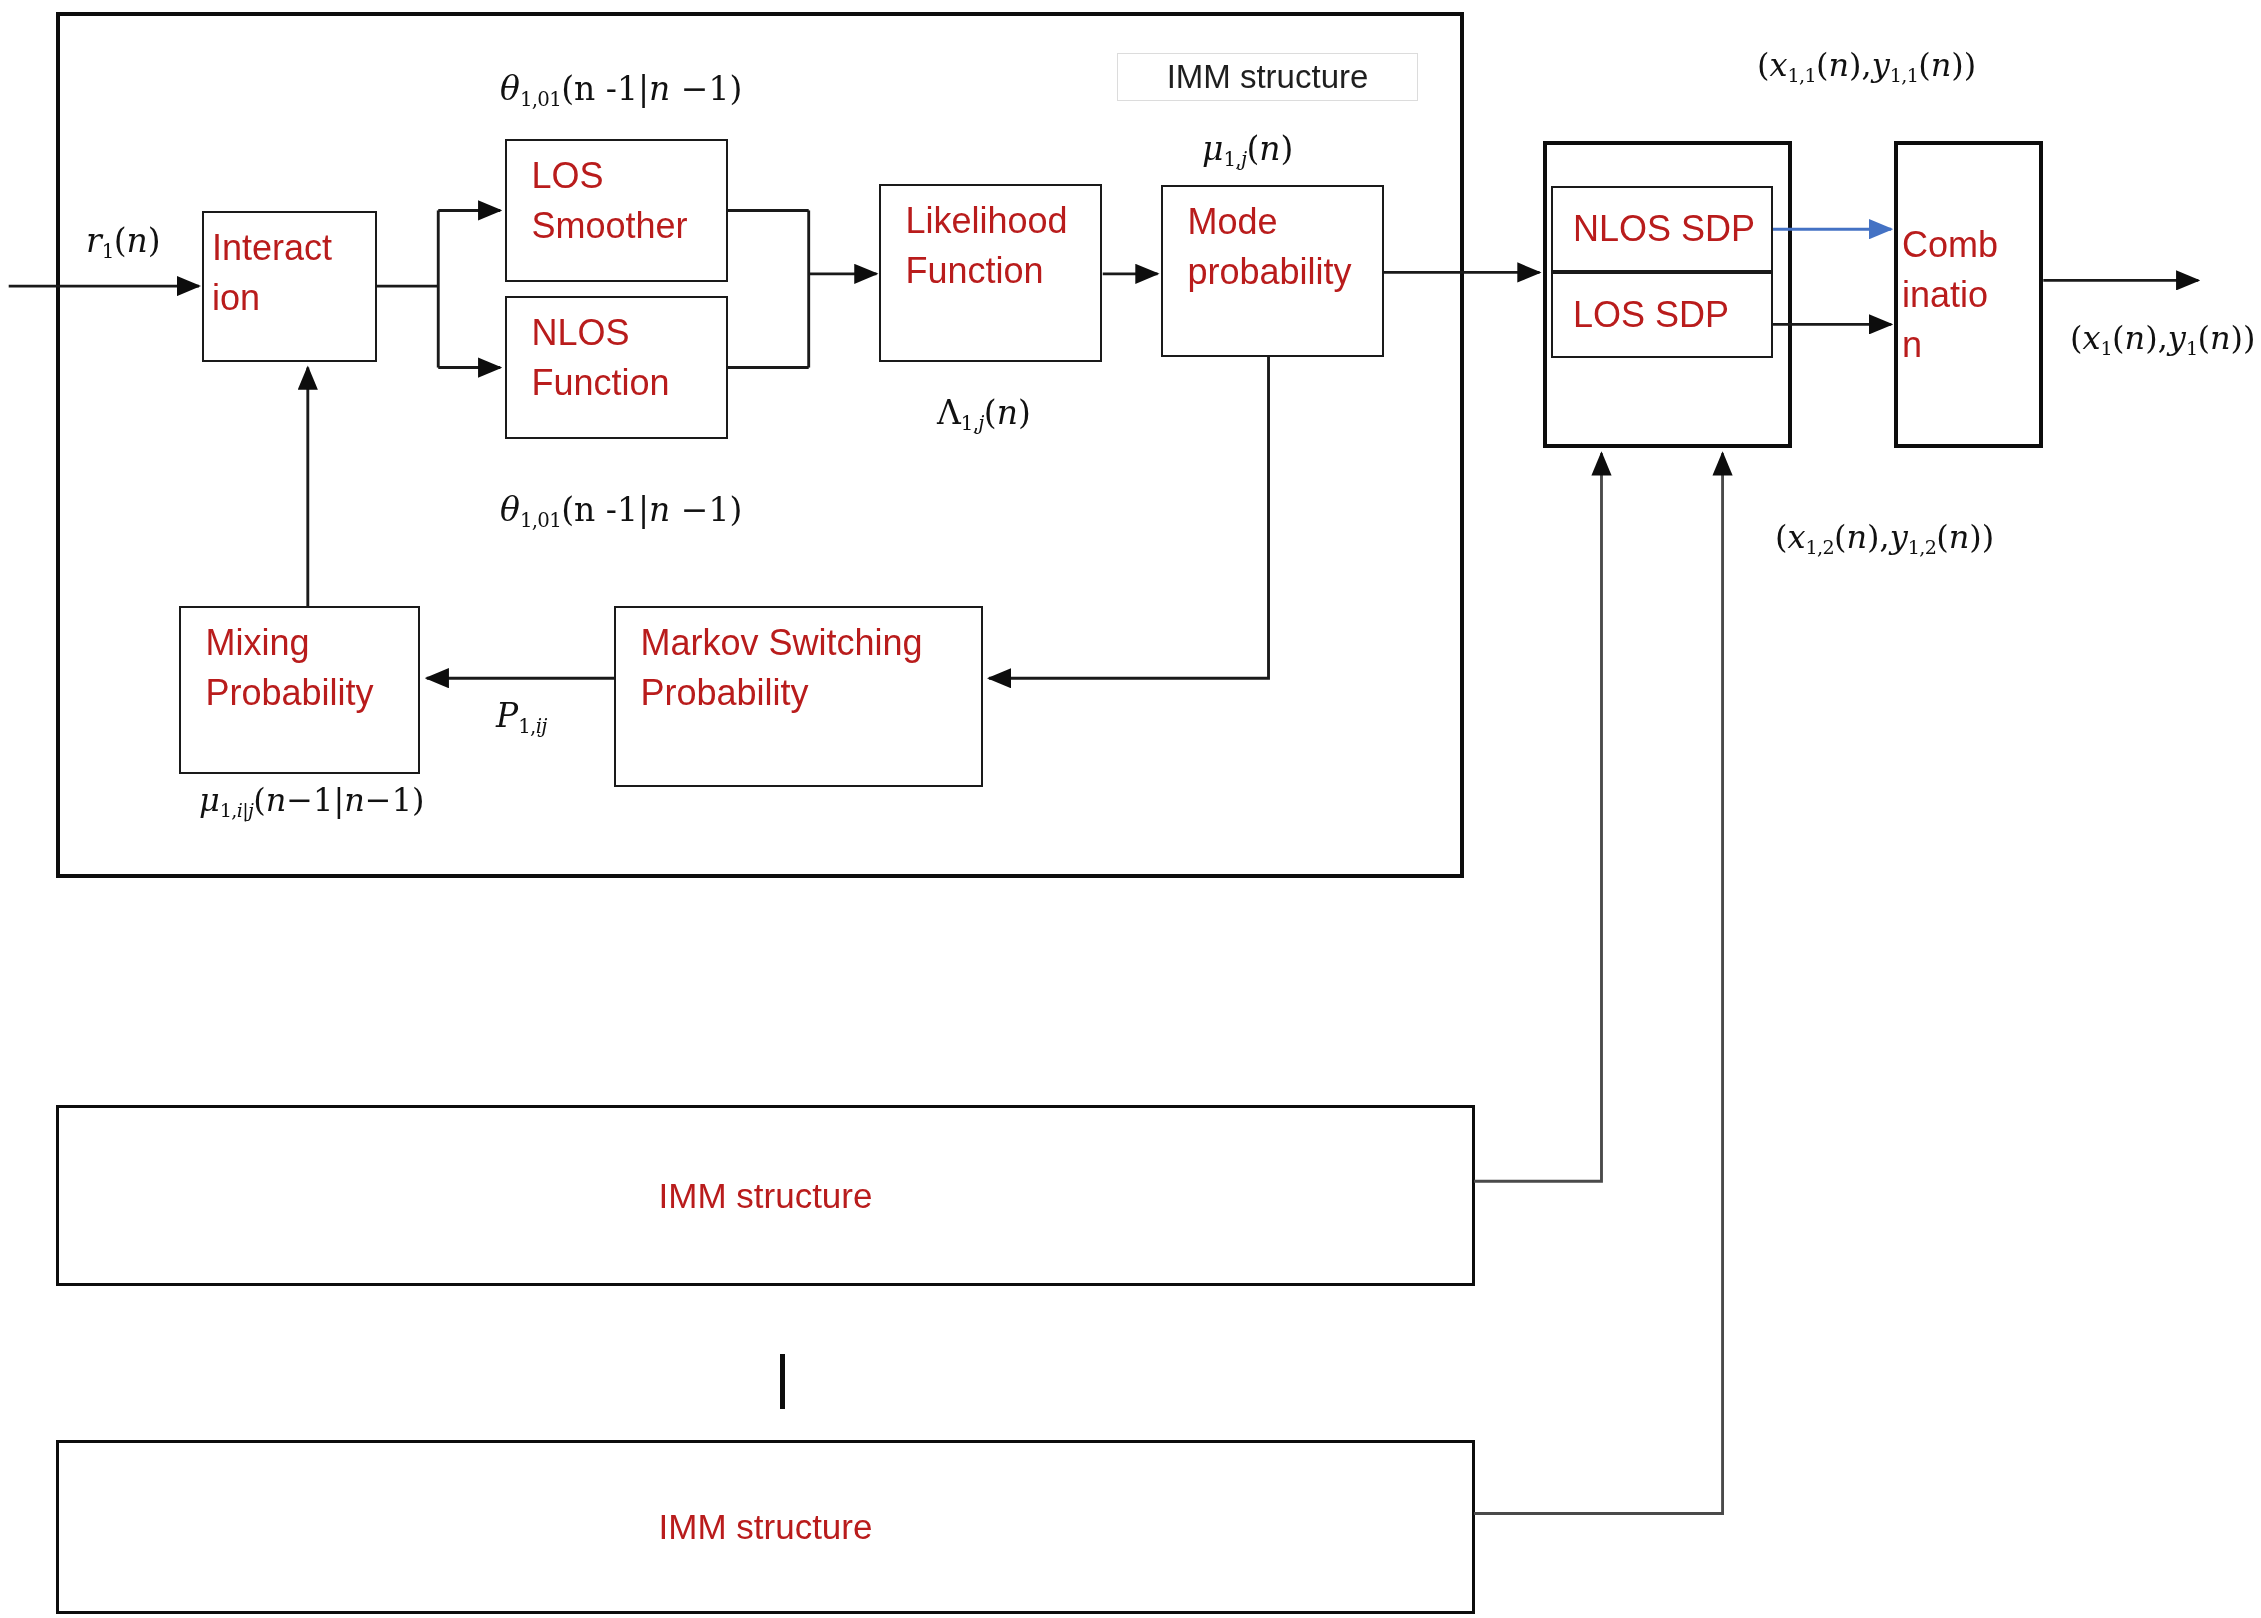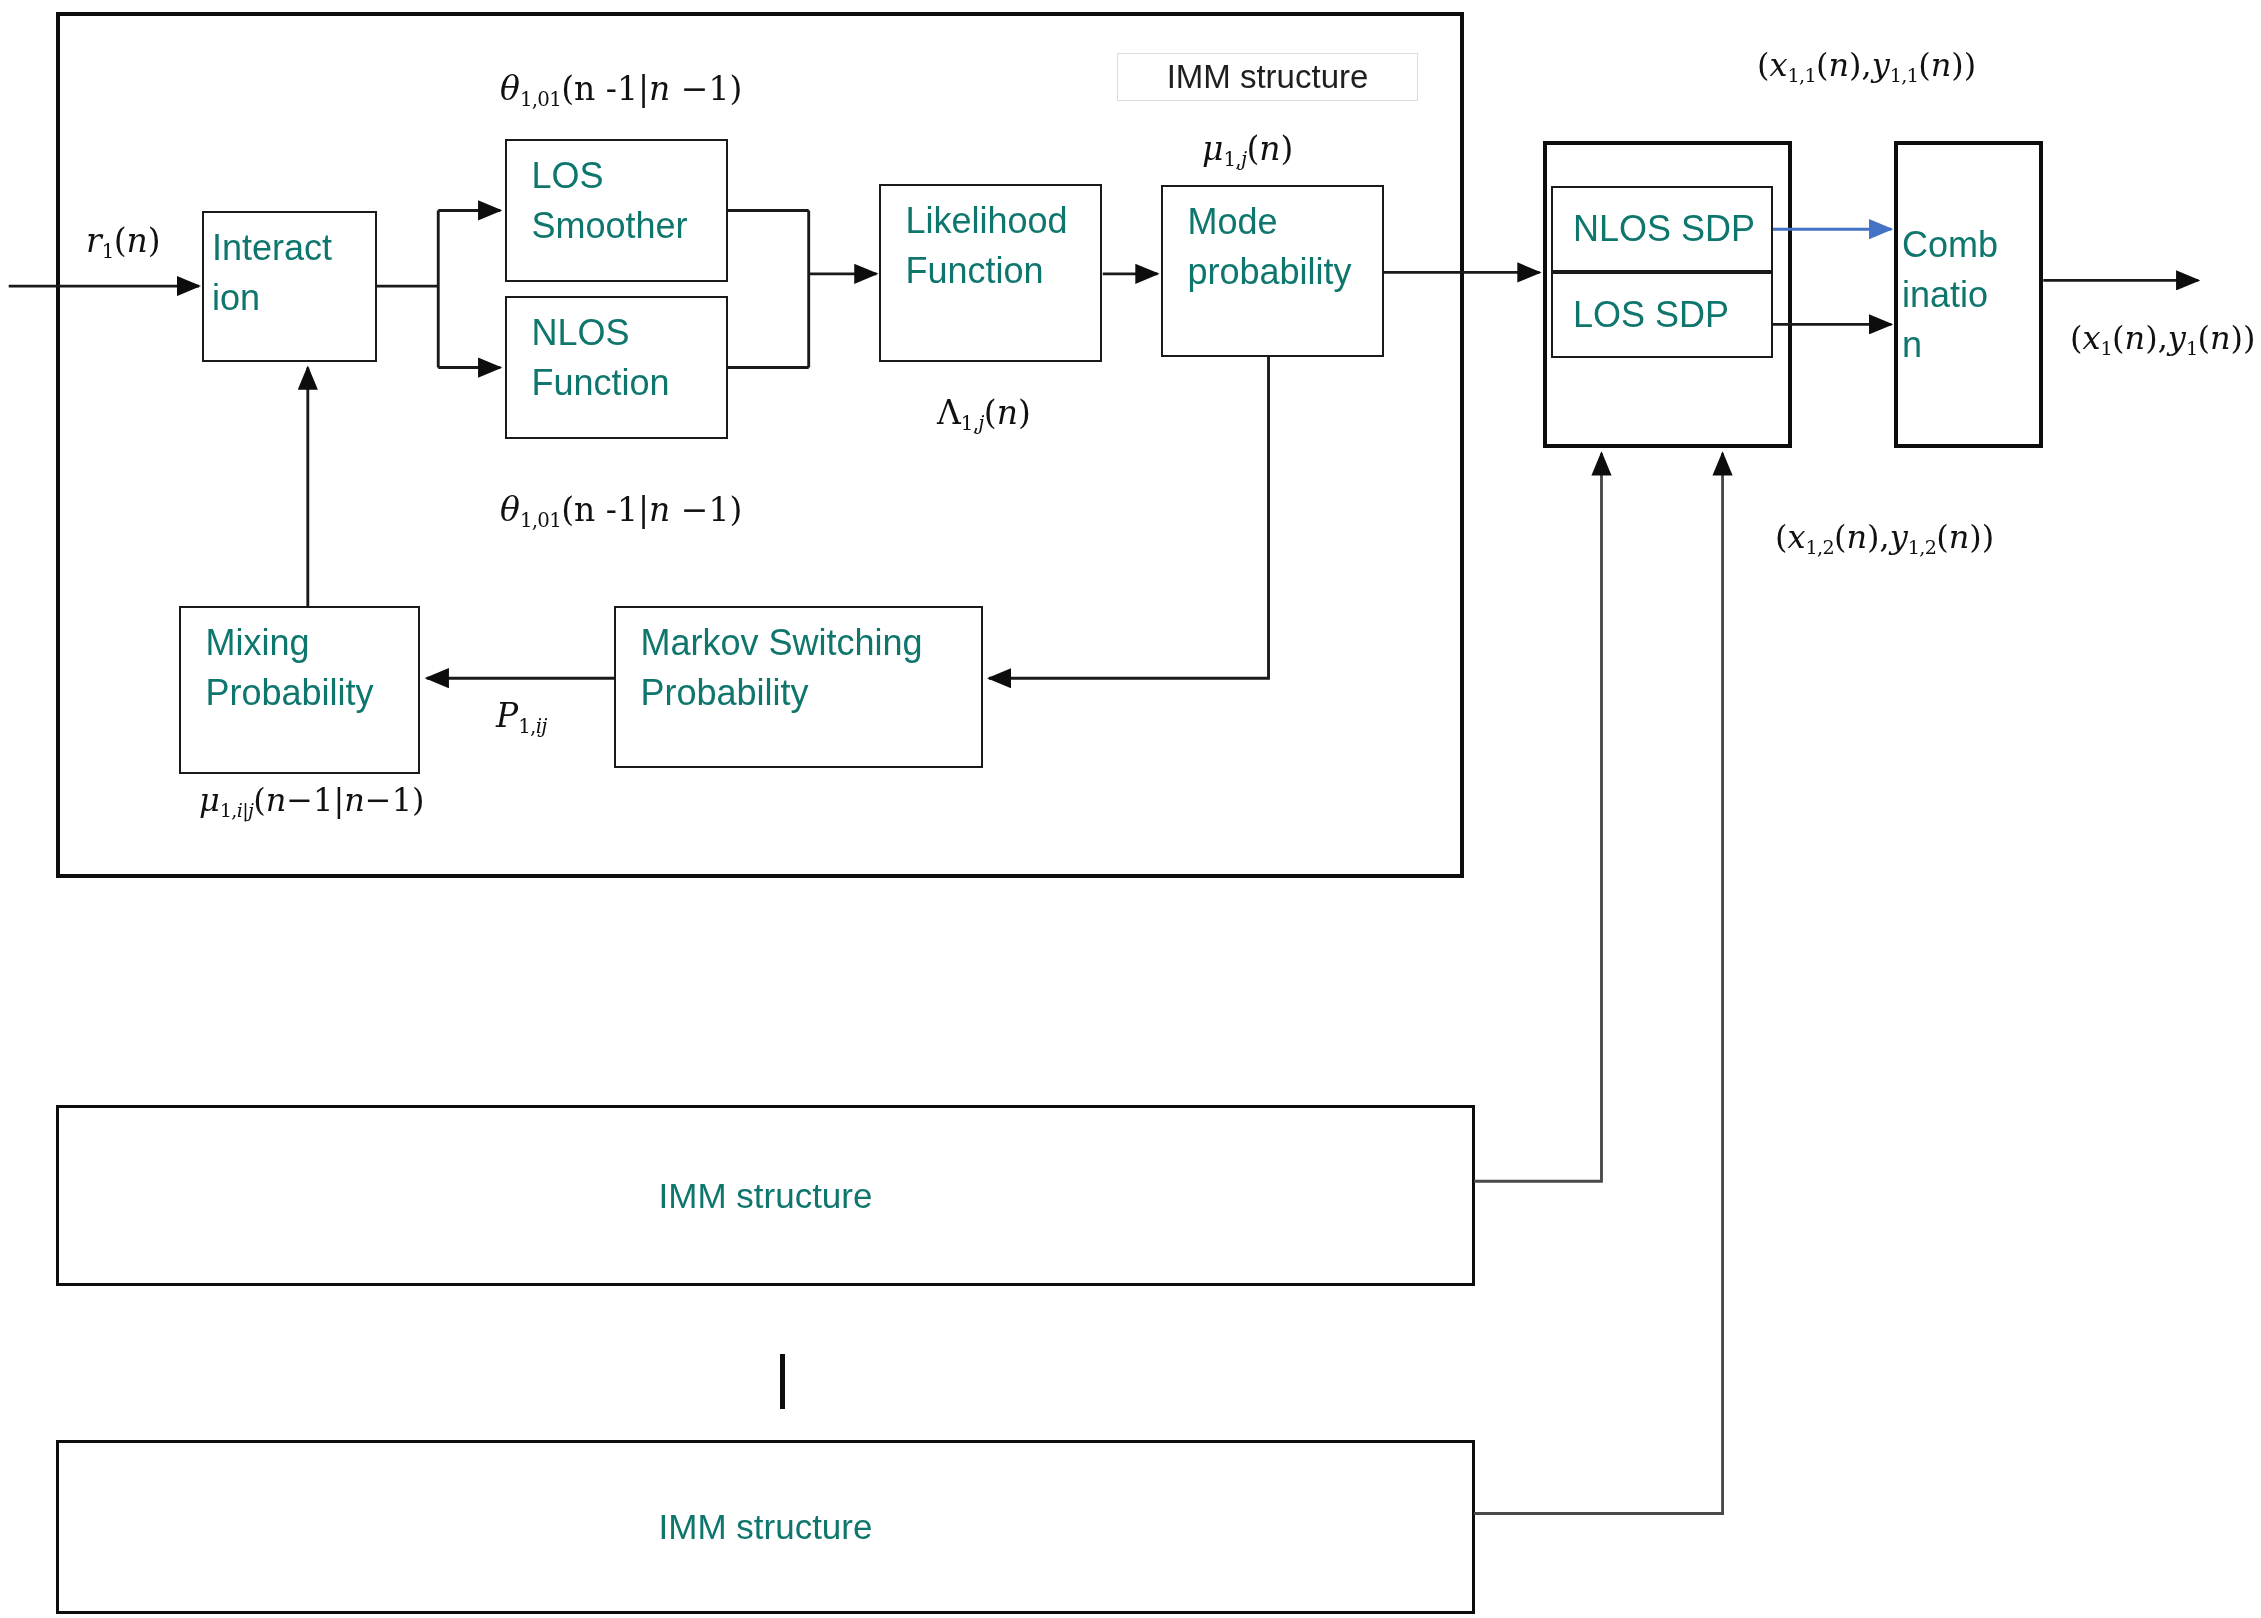--- a/index.html
+++ b/index.html
@@ -1,19 +1,19 @@
 <!DOCTYPE html>
 <html style="font-size:11.5px"><head>
 <meta charset="utf-8">
 <style>
   html,body{margin:0;padding:0;background:#ffffff;}
   .stage{position:relative;width:2261px;height:1618px;background:#ffffff;overflow:hidden;
          font-family:"Liberation Sans",sans-serif;color:#1a1a1a;}
   .box{position:absolute;box-sizing:border-box;background:#ffffff;
-       font-size:36px;line-height:50px;white-space:pre-line;color:#0f766e;}
+       font-size:36px;line-height:50px;white-space:pre-line;color:#b91c1c;}
   .b3{border:2.2px solid #1a1a1a;}
   .b5{border:3.6px solid #0d0d0d;}
   .b6{border:4.3px solid #0d0d0d;}
   .pad{padding:10px 7.2px 0 24.5px;}
   .vcenter{display:flex;align-items:center;padding-left:20px;}
   .center{display:flex;align-items:center;justify-content:center;padding:0;}
   .math{position:absolute;font-family:"DejaVu Serif","Liberation Serif",serif;
         font-size:33px;line-height:1.1;color:#111;white-space:nowrap;}
   .math sub{font-size:60%;vertical-align:-28%;letter-spacing:-0.7px;}
   .math i{font-style:italic;}
@@ -44,21 +44,21 @@
 
   <div class="box b3 pad" style="left:879px;top:184px;width:223px;height:178px;">Likelihood
 Function</div>
 
   <div class="box b3 pad" style="left:1161px;top:185px;width:223px;height:172px;">Mode
 probability</div>
 
   <div class="box b3 pad" style="left:179px;top:606px;width:241px;height:168px;">Mixing
 Probability</div>
 
-  <div class="box b3 pad" style="left:614px;top:606px;width:369px;height:162px;">Markov Switching
+  <div class="box b3 pad" style="left:614px;top:606px;width:369px;height:181px;">Markov Switching
 Probability</div>
 
   <div class="box b6" style="left:1543px;top:141px;width:249px;height:307px;"></div>
   <div class="box b3 vcenter" style="left:1551px;top:186px;width:222px;height:86px;">NLOS SDP</div>
   <div class="box b3 vcenter" style="left:1551px;top:272px;width:222px;height:86px;">LOS SDP</div>
 
   <div class="box b6 vcenter" style="left:1894px;top:141px;width:149px;height:307px;padding-left:4px;">Comb
 inatio
 n</div>
 

